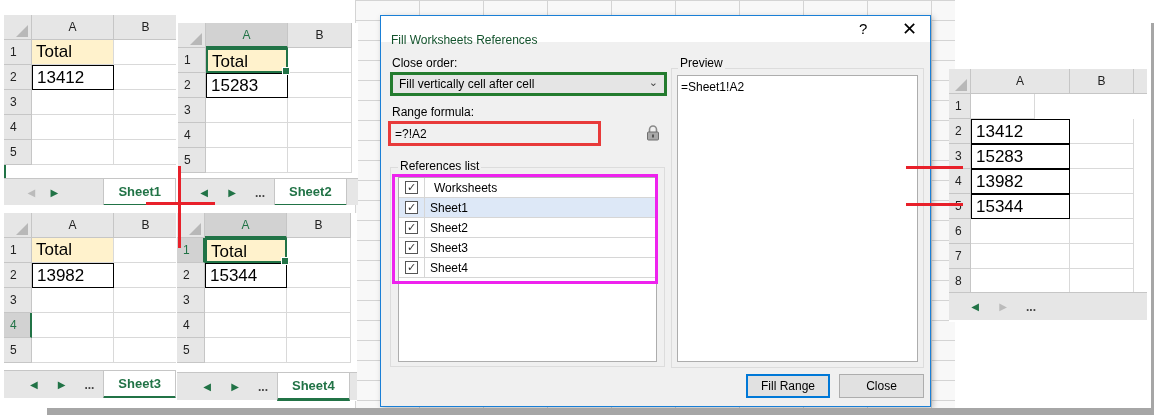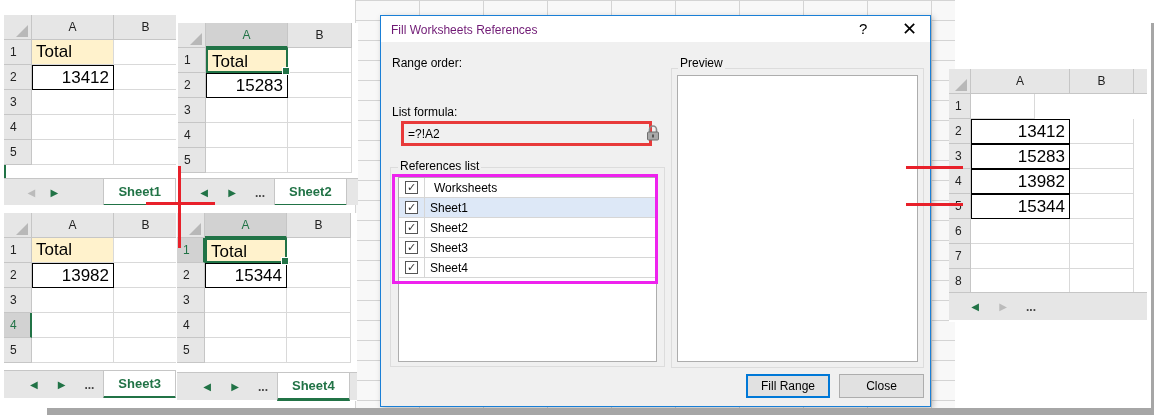--- a/index.html
+++ b/index.html
@@ -23,45 +23,45 @@
   .sheet .corner::after { content: ""; position: absolute; right: 3px; bottom: 3px; width: 0; height: 0; border-left: 12px solid transparent; border-bottom: 12px solid #b8b8b8; }
   .sheet .colh { height: 25px; line-height: 25px; text-align: center; font-size: 12px; color: #222; border-right: 1px solid #c6c6c6; }
   .sheet .colh.sel { background: #d2d2d2; color: #217346; border-bottom: 2px solid #217346; }
   .sheet .colA { width: 82px; }
   .sheet .colB { width: 64px; }
   .sheet .rows { position: absolute; left: 0; top: 25px; }
   .sheet .row { display: flex; height: 25px; }
   .sheet .rowh { width: 28px; height: 25px; line-height: 25px; font-size: 12px; color: #222; padding-left: 6px; background: #e6e6e6; border-right: 1px solid #c6c6c6; border-bottom: 1px solid #c6c6c6; }
   .sheet .rowh.sel { background: #d2d2d2; color: #217346; border-right: 2px solid #217346; }
   .sheet .cell { height: 25px; line-height: 24px; font-size: 17px; color: #000; border-right: 1px solid #d9d9d9; border-bottom: 1px solid #d9d9d9; padding: 0 4px; white-space: nowrap; }
-  .sheet .cell.num { text-align: right; }
+  .sheet .cell.num { text-align: left; }
   .sheet .cell.header { background: #fff2cc; }
   .sheet .cell.boxed { border: 1px solid #000; }
   .sheet .cell.active { border: 2px solid #217346; position: relative; }
   .sheet .cell.active::after { content: ""; position: absolute; right: -4px; bottom: -4px; width: 6px; height: 6px; background: #217346; border: 1px solid #fff; }
   .sheet .tabbar { position: absolute; left: 0; height: 28px; width: 100%; background: #e6e6e6; border-top: 1px solid #c6c6c6; display: flex; align-items: center; }
   .sheet .nav { font-size: 10px; color: #217346; width: 28px; text-align: center; }
   .sheet .nav.dim { color: #bbb; }
   .sheet .dots { font-size: 12px; font-weight: bold; color: #444; width: 28px; text-align: center; }
   .sheet .tab { height: 28px; line-height: 26px; background: #fff; color: #217346; font-weight: bold; font-size: 13px; padding: 0 14px; border-bottom: 3px solid #217346; border-left: 1px solid #c6c6c6; border-right: 1px solid #c6c6c6; }
   .sheet .green-left { position: absolute; left: 0; top: 0; width: 2px; height: 100%; background: #217346; }
 
   
   .red-line { position: absolute; background: #e8202a; }
 
   
   .dialog { position: absolute; left: 380px; top: 15px; width: 551px; height: 392px; background: #f0f0f0; border: 1px solid #1a7fd6; box-shadow: 2px 2px 6px rgba(0,0,0,0.25); font-family: "Liberation Sans", sans-serif; font-size: 12px; color: #000; }
   .titlebar { position: absolute; left: 0; top: 0; width: 100%; height: 26px; background: #ffffff; }
-  .titlebar .title { position: absolute; left: 10px; top: 7px; font-size: 12px; color: #701a75; }
+  .titlebar .title { position: absolute; left: 10px; top: 17px; font-size: 12px; color: #14532d; }
   .titlebar .help { position: absolute; left: 478px; top: 4px; font-size: 15px; color: #000; }
   .titlebar .close { position: absolute; left: 521px; top: 2px; font-size: 18px; color: #000; }
   .lbl { position: absolute; font-size: 12px; }
   .select { position: absolute; left: 9px; top: 56px; width: 277px; height: 24px; border: 3px solid #237b2e; background: #e5e5e5; padding: 2px 6px; font-size: 12px; }
   .select .chev { position: absolute; right: 6px; top: 1px; font-size: 11px; color: #444; }
-  .formula { position: absolute; left: 20px; top: 105px; width: 251px; height: 25px; border: 3px solid #e83a3a; background: #f0f0f0; padding: 3px 4px; font-size: 12px; }
+  .formula { position: absolute; left: 7px; top: 105px; width: 213px; height: 25px; border: 3px solid #e83a3a; background: #f0f0f0; padding: 3px 4px; font-size: 12px; }
   .lock { position: absolute; left: 265px; top: 109px; width: 14px; height: 16px; }
   .group { position: absolute; border: 1px solid #dcdcdc; }
   .group-title { position: absolute; background: #f0f0f0; padding: 0 2px; font-size: 12px; }
   .listbox { position: absolute; left: 17px; top: 161px; width: 259px; height: 185px; background: #fff; border: 1px solid #adadad; }
   .list-hl { position: absolute; left: 11px; top: 158px; width: 266px; height: 110px; border: 3px solid #ee22ee; pointer-events: none; }
   .lrow { position: absolute; left: 0; width: 257px; height: 20px; border-bottom: 1px solid #d6d6d6; display: flex; align-items: center; }
   .lrow.sel { background: #dde8f7; }
   .chk { width: 26px; height: 20px; border-right: 1px solid #d6d6d6; display: flex; align-items: center; justify-content: center; }
   .chk span { width: 13px; height: 13px; border: 1px solid #555; font-size: 11px; line-height: 11px; text-align: center; color: #333; background: #fff; }
   .lrow .name { padding-left: 5px; font-size: 12px; }
@@ -246,23 +246,27 @@
   <div class="red-line" style="left:178px; top:166px; width:3px; height:82px;"></div>
   <div class="red-line" style="left:146px; top:202px; width:69px; height:3px;"></div>
 
   <div class="dialog">
     <div class="titlebar">
       <span class="title">Fill Worksheets References</span>
       <span class="help">?</span>
       <span class="close">✕</span>
     </div>
 
-    <span class="lbl" style="left:11px; top:40px;">Range order:</span>
-
-    <span class="lbl" style="left:11px; top:89px;">List formula:</span>
+    <span class="lbl" style="left:11px; top:40px;">Close order:</span>
+    <div class="select">
+      <span>Fill vertically cell after cell</span>
+      <span class="chev">⌄</span>
+    </div>
+
+    <span class="lbl" style="left:11px; top:89px;">Range formula:</span>
     <div class="formula">
       <span>=?!A2</span>
     </div>
     <svg class="lock" viewBox="0 0 14 16">
       <path d="M3.5 7 V4.5 a3.5 3.5 0 0 1 7 0 V7" fill="none" stroke="#8a8a8a" stroke-width="1.6"></path>
       <rect x="1.5" y="7" width="11" height="8" rx="1" fill="#a9a9a9" stroke="#6f6f6f"></rect>
       <rect x="6" y="9.5" width="2" height="3" fill="#555"></rect>
     </svg>
 
     <div class="group" style="left:9px; top:151px; width:275px; height:200px;"></div>
@@ -298,20 +302,21 @@
             <span>✓</span>
           </div>
         <span class="name">Sheet4</span>
       </div>
     </div>
     <div class="list-hl"></div>
 
     <div class="group" style="left:290px; top:52px; width:253px; height:300px;"></div>
     <span class="group-title" style="left:297px; top:40px;">Preview</span>
     <div class="preview-box">
+      <div>=Sheet1!A2</div>
     </div>
 
     <div class="btn" style="left:458px; top:358px; width:85px;">Close</div>
     <div class="btn primary" style="left:365px; top:358px; width:84px;">Fill Range</div>
   </div>
 
   <div class="sheet" style="left:949px; top:69px; width:198px; height:253px;">
     <div class="hdr-row" style="width:198px;">
       <div class="corner" style="width:22px;"></div>
       <div class="colh" style="width:99px;">A</div>

